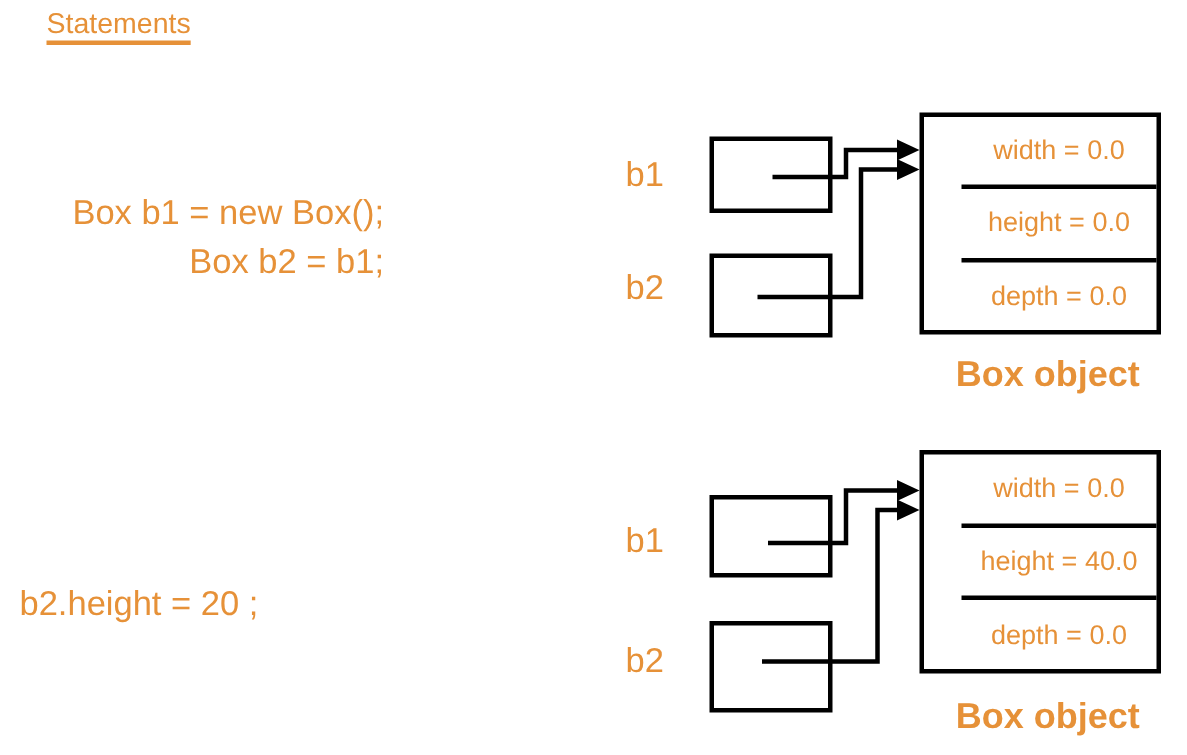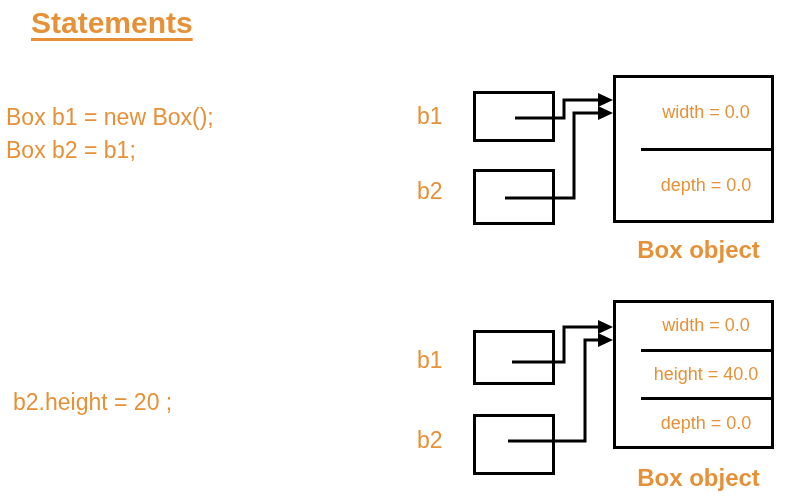--- a/index.html
+++ b/index.html
@@ -12,35 +12,35 @@
     position: relative;
     width: 791px;
     height: 503px;
     background: var(--background);
     font-family: "Liberation Sans", sans-serif;
     overflow: hidden;
   }
   .header {
     position: absolute;
     color: var(--accent);
-    font-size: 30px;
-    font-weight: bold;
+    font-size: 19px;
+    font-weight: normal;
     text-decoration: underline;
     text-decoration-thickness: 3px;
     text-underline-offset: 5px;
     white-space: nowrap;
   }
   .stmt {
     position: absolute;
     color: var(--accent);
     font-size: 23px;
     line-height: 33px;
     white-space: nowrap;
   }
-  .stmt.centered { text-align: left; }
+  .stmt.centered { text-align: right; margin-top: 24px; }
   .ref-label {
     position: absolute;
     color: var(--accent);
     font-size: 23px;
     white-space: nowrap;
   }
   .ref-box {
     position: absolute;
     border: 3px solid var(--line);
     background: var(--background);
@@ -98,20 +98,21 @@
     <div>b2.height = 20 ;</div>
   </div>
 
   <div class="ref-label" style="left:417px; top:103px;">b1</div>
   <div class="ref-box" style="left:473px; top:91px; width:82px; height:51px;"></div>
   <div class="ref-label" style="left:417px; top:178px;">b2</div>
   <div class="ref-box" style="left:473px; top:169px; width:82px; height:56px;"></div>
 
   <div class="obj-box" style="left:613px; top:75px; width:161px; height:148px;">
     <div class="obj-cell">width = 0.0</div>
+    <div class="obj-cell">height = 0.0</div>
     <div class="obj-cell">depth = 0.0</div>
   </div>
   <div class="obj-caption" style="left:618px; top:236px; width:161px;">Box object</div>
 
   <div class="ref-label" style="left:417px; top:347px;">b1</div>
   <div class="ref-box" style="left:473px; top:330px; width:82px; height:55px;"></div>
   <div class="ref-label" style="left:417px; top:427px;">b2</div>
   <div class="ref-box" style="left:473px; top:414px; width:82px; height:61px;"></div>
 
   <div class="obj-box" style="left:613px; top:300px; width:161px; height:149px;">

